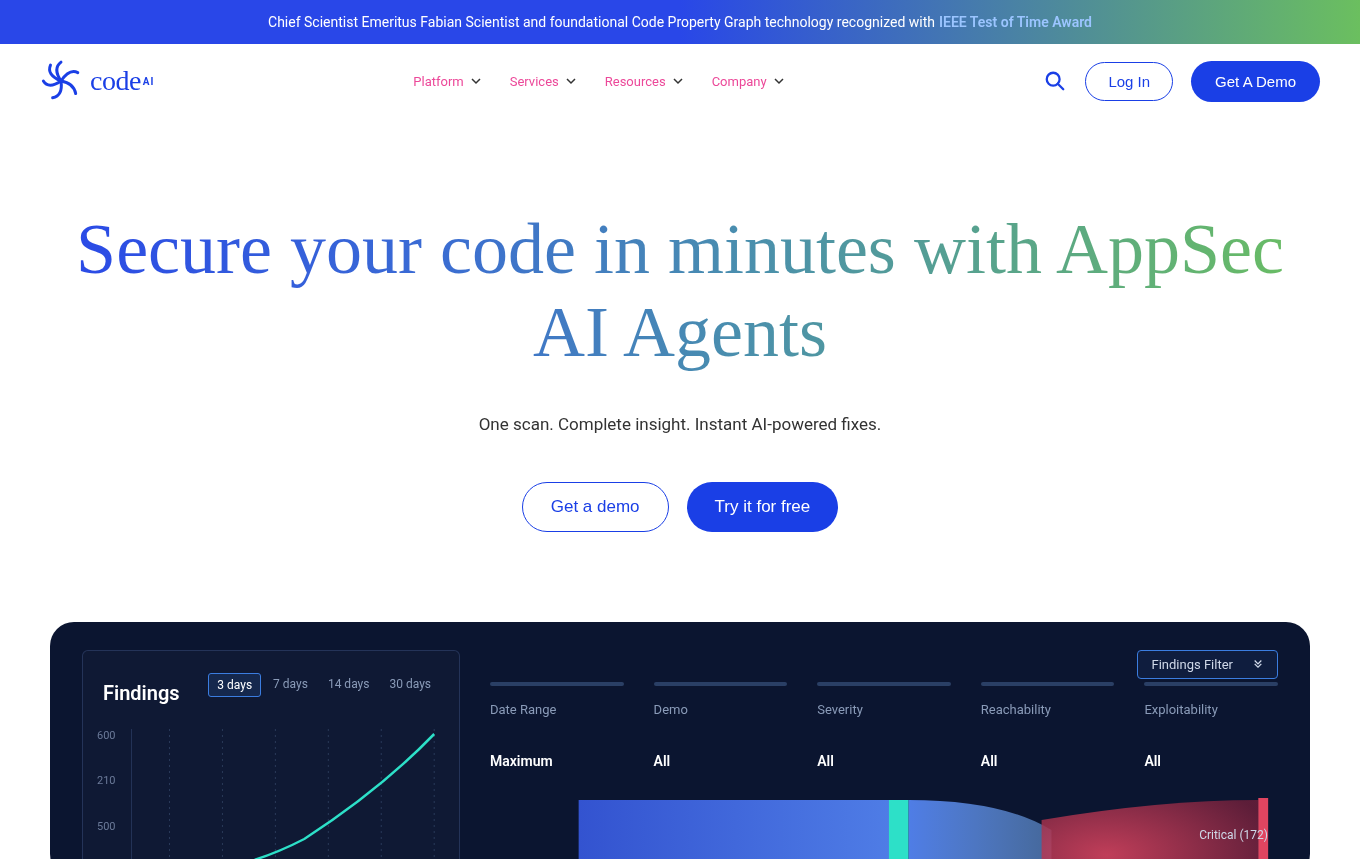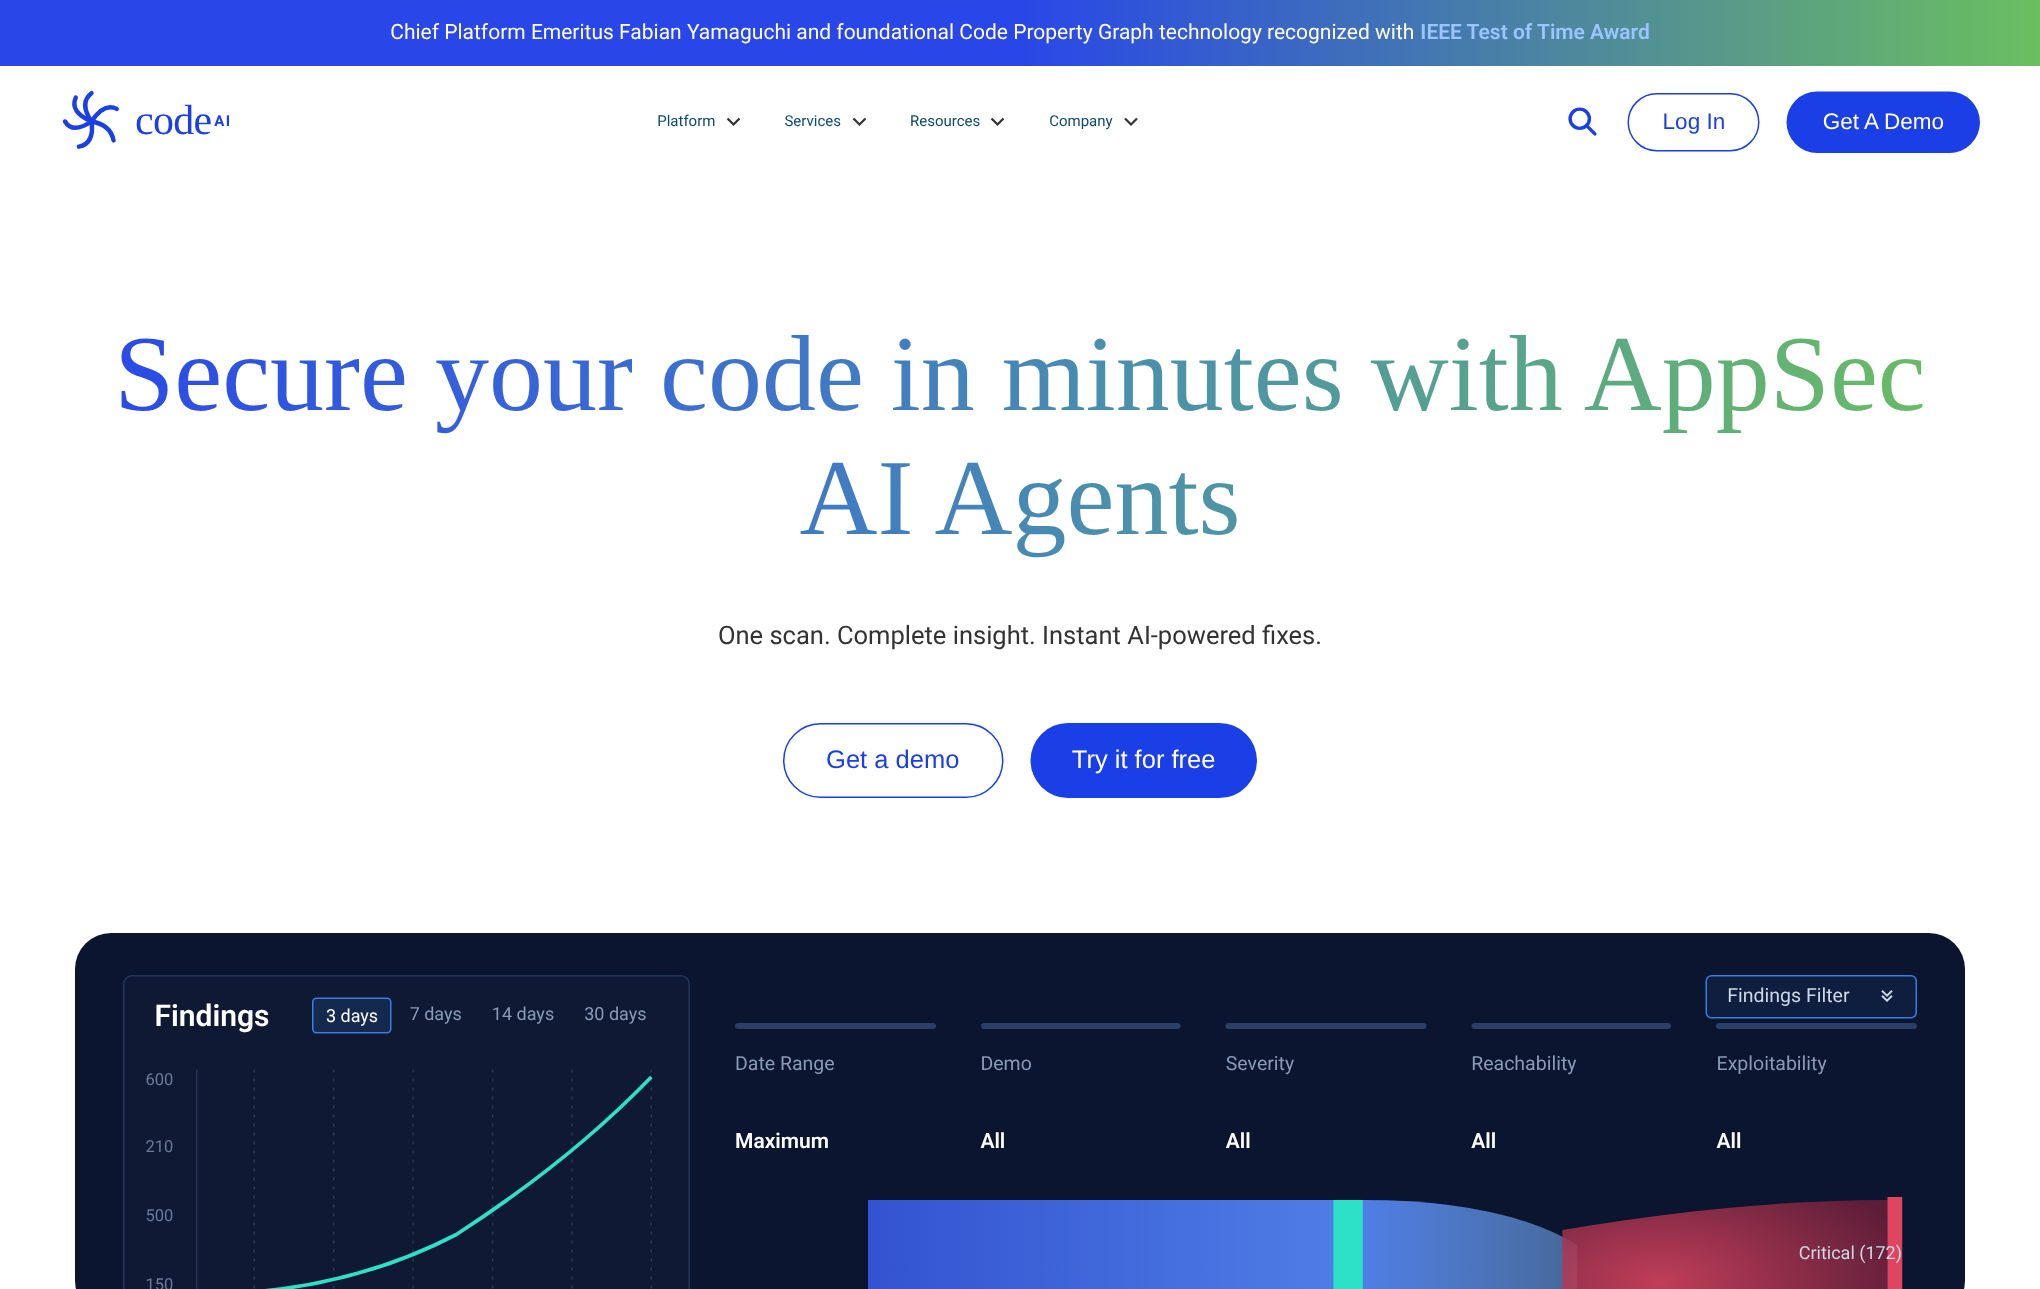--- a/index.html
+++ b/index.html
@@ -66,22 +66,22 @@
       letter-spacing: 1px;
     }
     .nav-menu {
       display: flex;
       gap: 28px;
     }
     .nav-item {
       display: flex;
       align-items: center;
       gap: 6px;
-      font-size: 10px;
-      color: #0c4a6e;
+      font-size: 13px;
+      color: #ec4899;
       cursor: pointer;
     }
     .chevron-icon {
       width: 12px;
       height: 12px;
       display: inline-flex;
       align-items: center;
       justify-content: center;
     }
     .header-actions {
@@ -175,20 +175,21 @@
     .findings-header {
       display: flex;
       align-items: center;
       justify-content: space-between;
       margin-bottom: 24px;
     }
     .findings-title {
       font-size: 20px;
       font-weight: 600;
       color: #fff;
+      margin-top: 16px;
     }
     .time-tabs {
       display: flex;
       gap: 4px;
       justify-content: flex-end;
     }
     .time-tab {
       font-size: 12px;
       color: #8a9bb8;
       padding: 4px 8px;
@@ -284,21 +285,21 @@
       right: 10px;
       top: 178px;
       font-size: 12px;
       color: #cfd8e8;
     }
   </style>
 </head>
 <body>
 
 <div class="announcement-bar">
-  <span>Chief Platform Emeritus Fabian Yamaguchi and foundational Code Property Graph technology recognized with </span>
+  <span>Chief Scientist Emeritus Fabian Scientist and foundational Code Property Graph technology recognized with </span>
   <a class="link">IEEE Test of Time Award</a>
 </div>
 
 <header class="header">
   <div class="logo">
     <span class="logo-swirl">
       <svg viewBox="0 0 100 100">
         <g fill="none" stroke="#1a3fe6" stroke-width="7" stroke-linecap="round">
           <path d="M50 50 Q 30 20 50 5"></path>
           <path d="M50 50 Q 70 20 90 30"></path>

